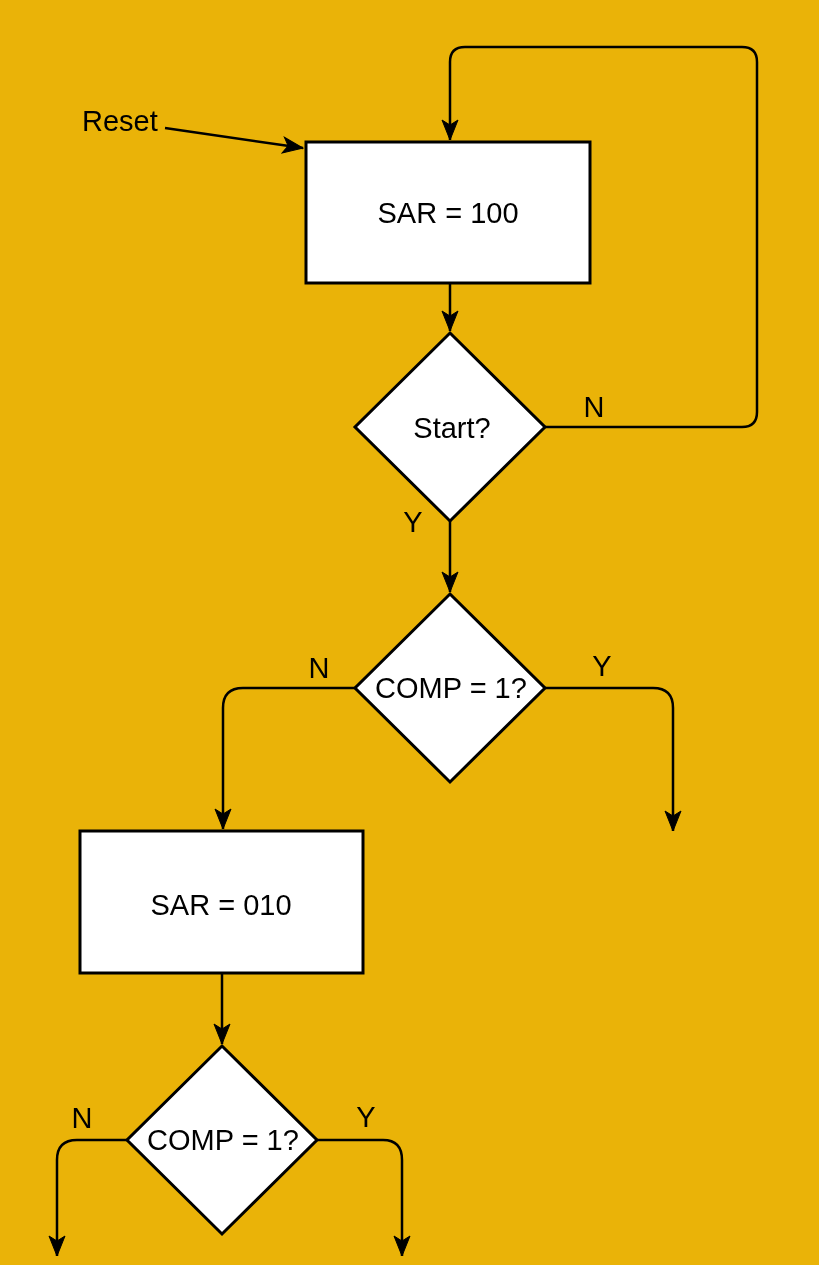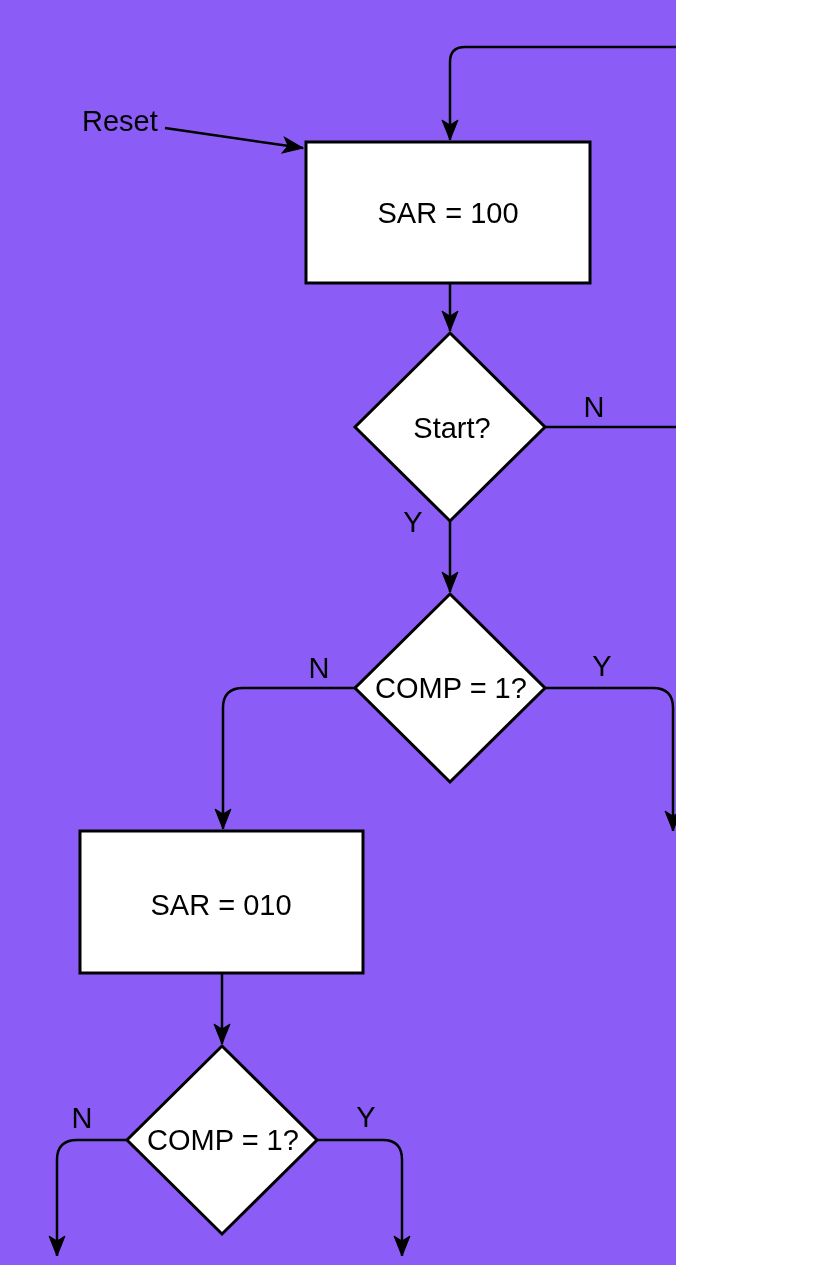--- a/index.html
+++ b/index.html
@@ -1,24 +1,24 @@
 <!DOCTYPE html>
 <html><head>
 <meta charset="utf-8">
 <style>
   html, body {
     margin: 0;
     padding: 0;
     background: #ffffff;
   }
   .canvas-wrap {
-    width: 676px;
+    width: 819px;
     height: 1265px;
     position: relative;
-    background: #8b5cf6;
+    background: #eab308;
     overflow: hidden;
   }
   svg {
     display: block;
   }
   .shape {
     fill: #ffffff;
     stroke: #000000;
     stroke-width: 3;
   }

